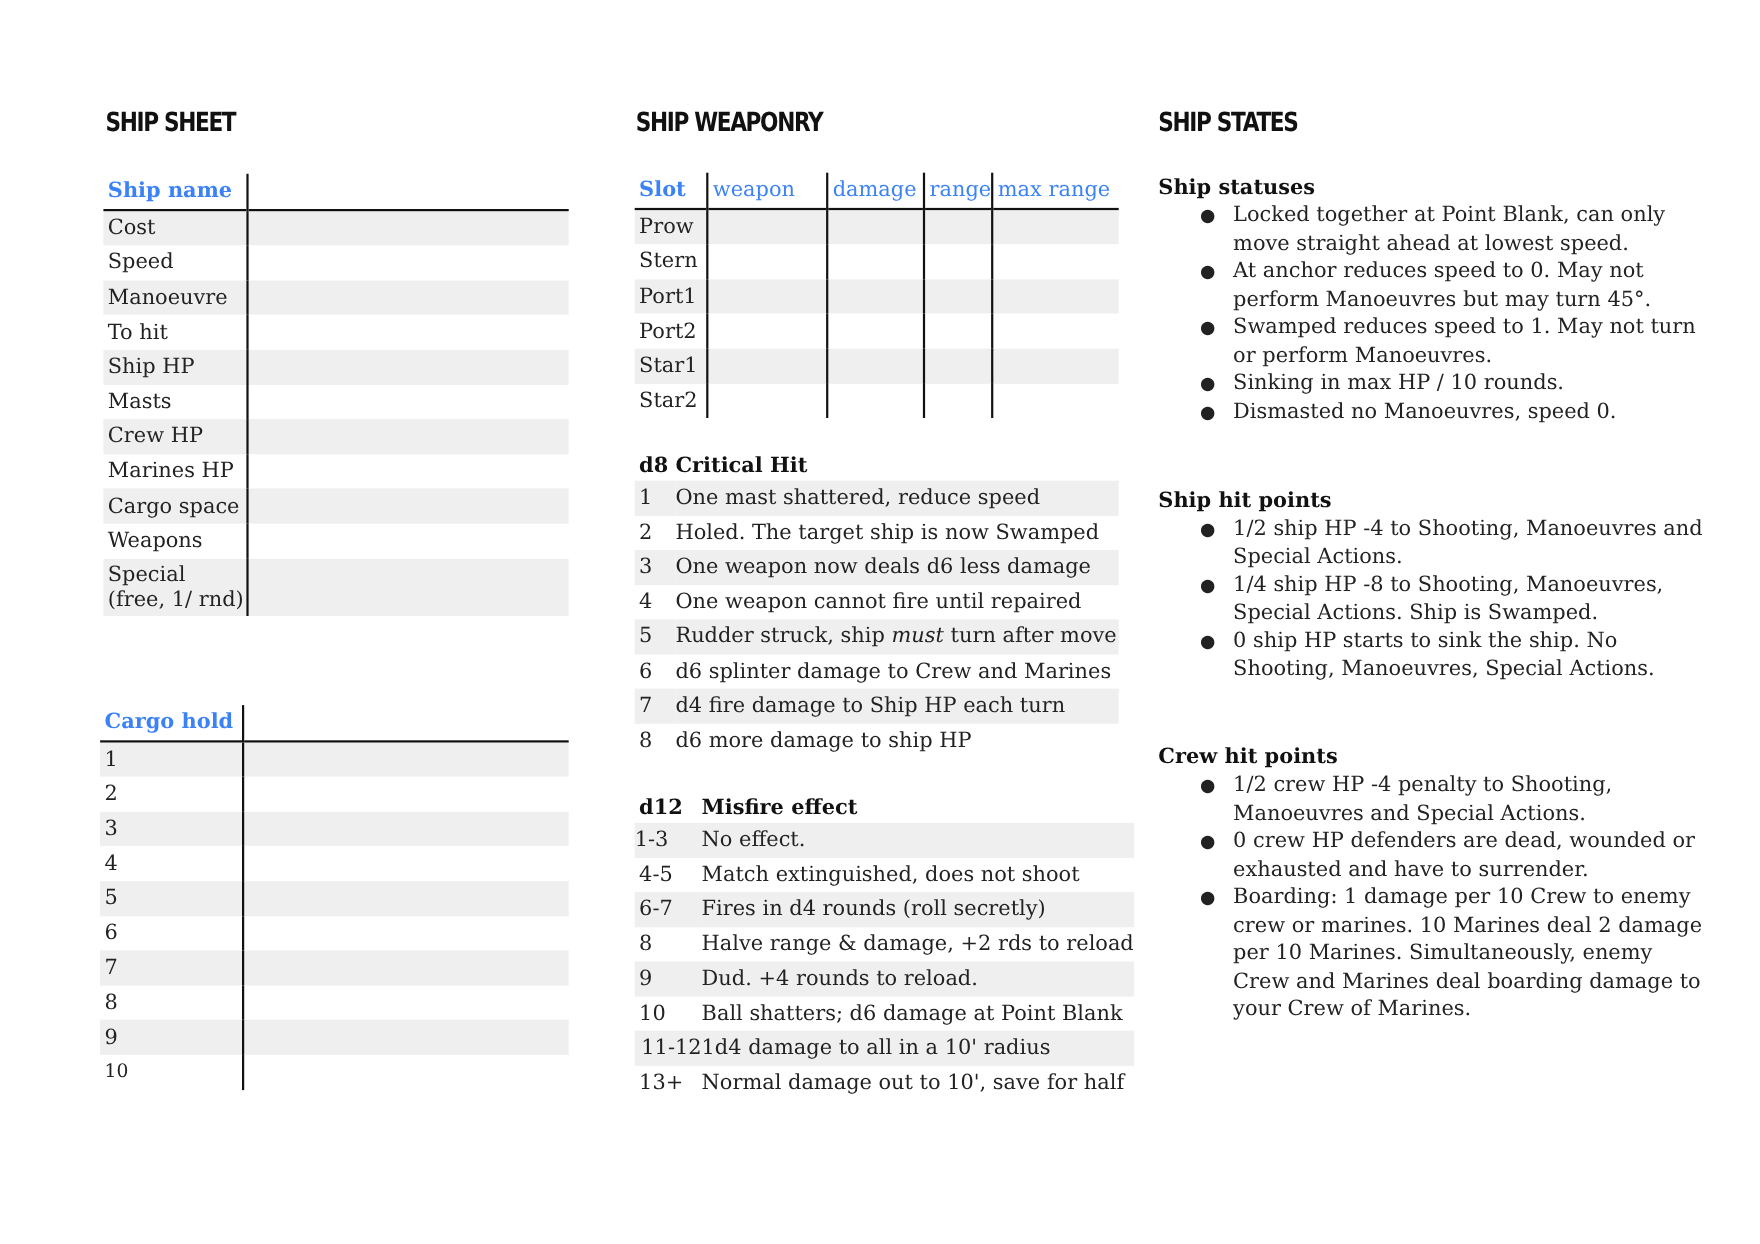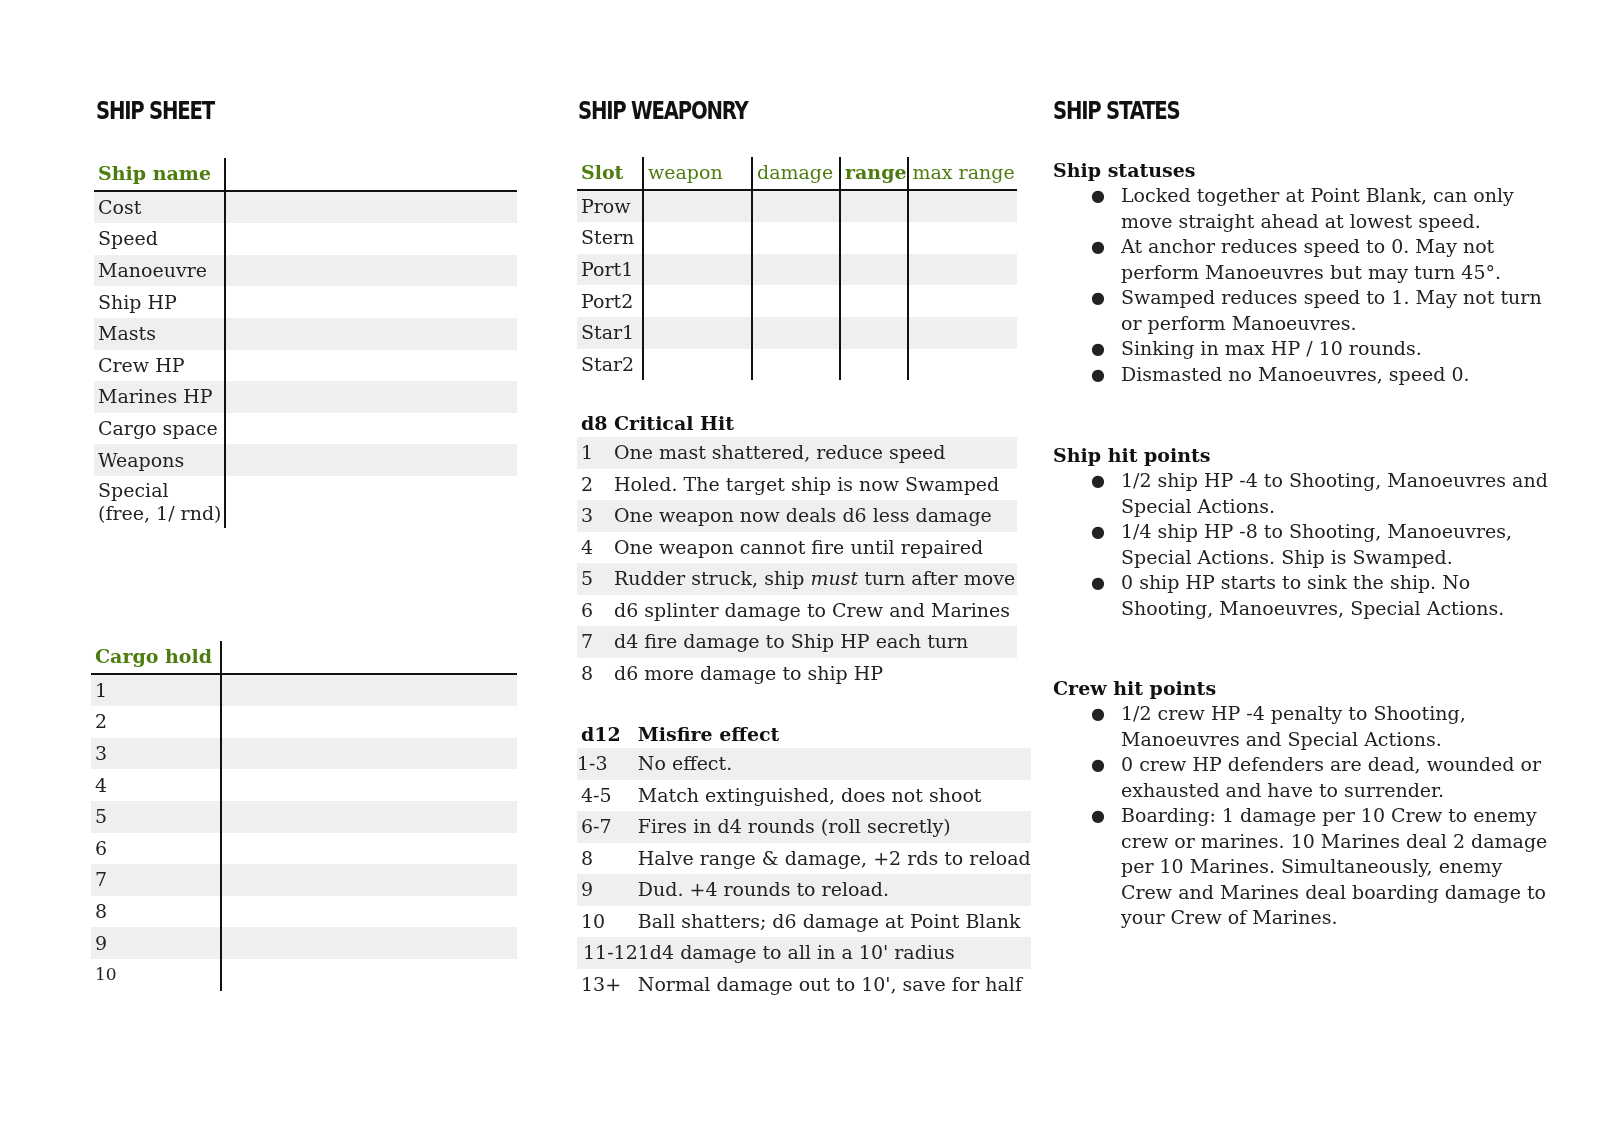--- a/index.html
+++ b/index.html
@@ -4,21 +4,21 @@
 <style>
   html, body { margin:0; padding:0; background:#ffffff; }
   body { width:1600px; height:1131px; position:relative; overflow:hidden;
          font-family:"DejaVu Serif", "Liberation Serif", serif; color:#222; }
   .title { position:absolute; font-family:"DejaVu Sans", sans-serif; font-weight:bold;
            font-size:24px; letter-spacing:-1.5px; color:#111; transform:scaleX(0.82);
            transform-origin:left center; line-height:28px; }
   .tbl { position:absolute; border-collapse:collapse; font-size:19px; }
   .tbl td, .tbl th { padding:0 0 0 4px; height:31.6px; vertical-align:middle; text-align:left;
                      font-weight:normal; white-space:nowrap; line-height:23px; }
-  .tbl th { font-weight:bold; color:#4d7c0f; }
+  .tbl th { font-weight:bold; color:#3b82f6; }
   .tbl thead tr { border-bottom:2px solid #111; }
   .tbl tbody tr:nth-child(odd) td { background:#efefef; }
   .tbl .vline { border-left:2px solid #111;margin-top:24px; }
   .tbl thead th.vline { border-left:2px solid #111; }
   .dtbl { position:absolute; border-collapse:collapse; font-size:19px; }
   .dtbl td, .dtbl th { height:31.5px; padding:0; vertical-align:middle; text-align:left;
                        white-space:nowrap; line-height:23px; }
   .dtbl th { font-weight:bold; color:#111; }
   .dtbl tbody tr:nth-child(odd) td { background:#efefef; }
   .section { position:absolute; left:1053px; width:500px; font-size:19px; line-height:25.5px; }
@@ -52,20 +52,24 @@
       </tr>
     <tr>
         <td>Speed</td>
         <td class="vline"></td>
       </tr>
     <tr>
         <td>Manoeuvre</td>
         <td class="vline"></td>
       </tr>
     <tr>
+        <td>To hit</td>
+        <td class="vline"></td>
+      </tr>
+    <tr>
         <td>Ship HP</td>
         <td class="vline"></td>
       </tr>
     <tr>
         <td>Masts</td>
         <td class="vline"></td>
       </tr>
     <tr>
         <td>Crew HP</td>
         <td class="vline"></td>
@@ -155,21 +159,21 @@
       <col style="width:109px">
       <col style="width:88px">
       <col style="width:59px">
       <col>
     </colgroup>
   <thead>
     <tr>
       <th>Slot</th>
       <th class="vline" style="font-weight:normal">weapon</th>
       <th class="vline" style="font-weight:normal">damage</th>
-      <th class="vline" style="font-weight:bold">range</th>
+      <th class="vline" style="font-weight:normal">range</th>
       <th class="vline" style="font-weight:normal">max range</th>
     </tr>
   </thead>
   <tbody>
     <tr>
         <td>Prow</td>
         <td class="vline"></td>
         <td class="vline"></td>
         <td class="vline"></td>
         <td class="vline"></td>

